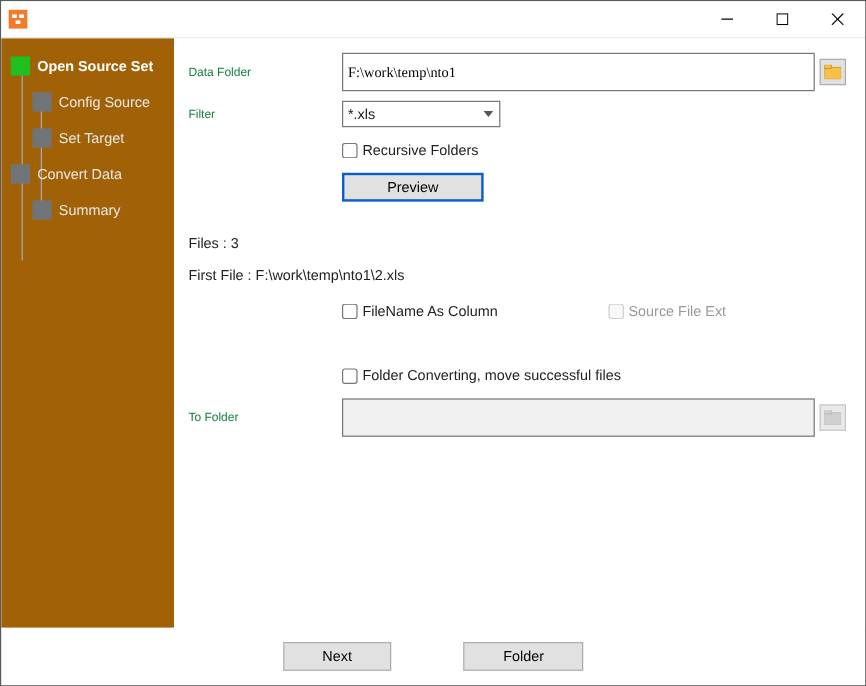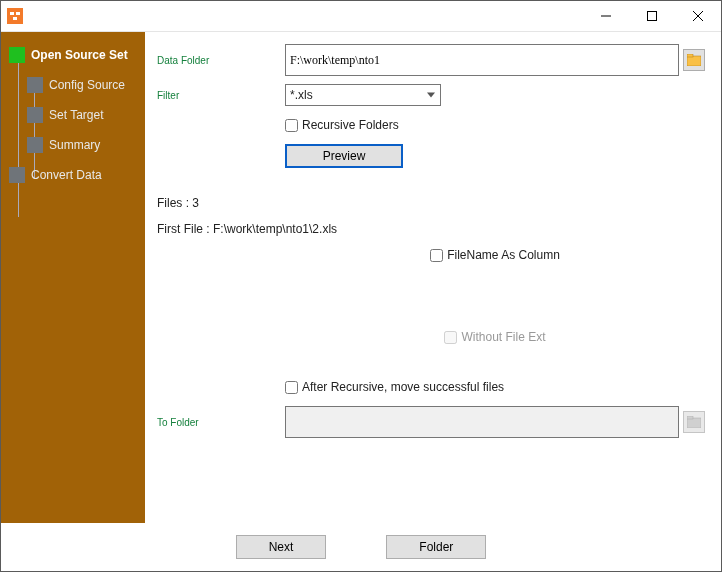--- a/index.html
+++ b/index.html
@@ -130,21 +130,21 @@
   .browse-btn {
     width: 22px; height: 22px;
     border: 1px solid #adadad;
     background: #e1e1e1;
     display: flex; align-items: center; justify-content: center;
     flex-shrink: 0;
   }
   .browse-btn svg { display:block; }
   .combo {
     position: relative;
-    width: 156px;
+    width: 132px;
     height: 22px;
     border: 1px solid #767676;
     background: #fff;
     display: flex;
     align-items: center;
     padding: 0 18px 0 4px;
     font-size: 12px;
   }
   .combo::after {
     content: "";
@@ -233,29 +233,29 @@
     <div class="sidebar-item child">
       <span class="hconn"></span>
       <span class="node"></span>
       <span>Config Source</span>
     </div>
     <div class="sidebar-item child">
       <span class="hconn"></span>
       <span class="node"></span>
       <span>Set Target</span>
     </div>
+    <div class="sidebar-item level1" style="padding-left:8px; font-weight:normal;">
+      <span class="hconn" style="left:17px; width:0px;"></span>
+      <span class="node"></span>
+      <span>Convert Data</span>
+    </div>
     <div class="sidebar-item child">
       <span class="hconn"></span>
       <span class="node"></span>
       <span>Summary</span>
-    </div>
-    <div class="sidebar-item level1" style="padding-left:8px; font-weight:normal;">
-      <span class="hconn" style="left:17px; width:0px;"></span>
-      <span class="node"></span>
-      <span>Convert Data</span>
     </div>
   </div>
 
   <div class="main">
 
     <div class="row">
       <div class="label-col">Data Folder</div>
       <div class="field-col">
         <input type="text" class="txt" value="F:\work\temp\nto1" style="">
         <div class="browse-btn">
@@ -297,41 +297,41 @@
 
     <div class="row" style="margin-bottom:4px;">
       <span>Files : 3</span>
     </div>
     <div class="row">
       <span>First File : F:\work\temp\nto1\2.xls</span>
     </div>
 
     <div class="row" style="margin-top:6px;">
       <div class="label-col"></div>
-      <div class="field-col" style="gap:68px;flex-direction:column;">
+      <div class="field-col" style="gap:92px;">
         <label class="chk">
           <input type="checkbox" style="">
           <span>FileName As Column</span>
         </label>
         <label class="chk disabled">
           <input type="checkbox" disabled="" style="">
-          <span>Without File Ext</span>
+          <span>Source File Ext</span>
         </label>
       </div>
     </div>
 
     <div class="spacer16"></div>
     <div class="spacer8"></div>
 
     <div class="row">
       <div class="label-col"></div>
       <div class="field-col">
         <label class="chk">
           <input type="checkbox" style="">
-          <span>After Recursive, move successful files</span>
+          <span>Folder Converting, move successful files</span>
         </label>
       </div>
     </div>
 
     <div class="row">
       <div class="label-col">To Folder</div>
       <div class="field-col">
         <input type="text" class="txt" disabled="" value="" style="">
         <div class="browse-btn" style="opacity:0.7;">
           <svg width="14" height="12" viewBox="0 0 14 12">

